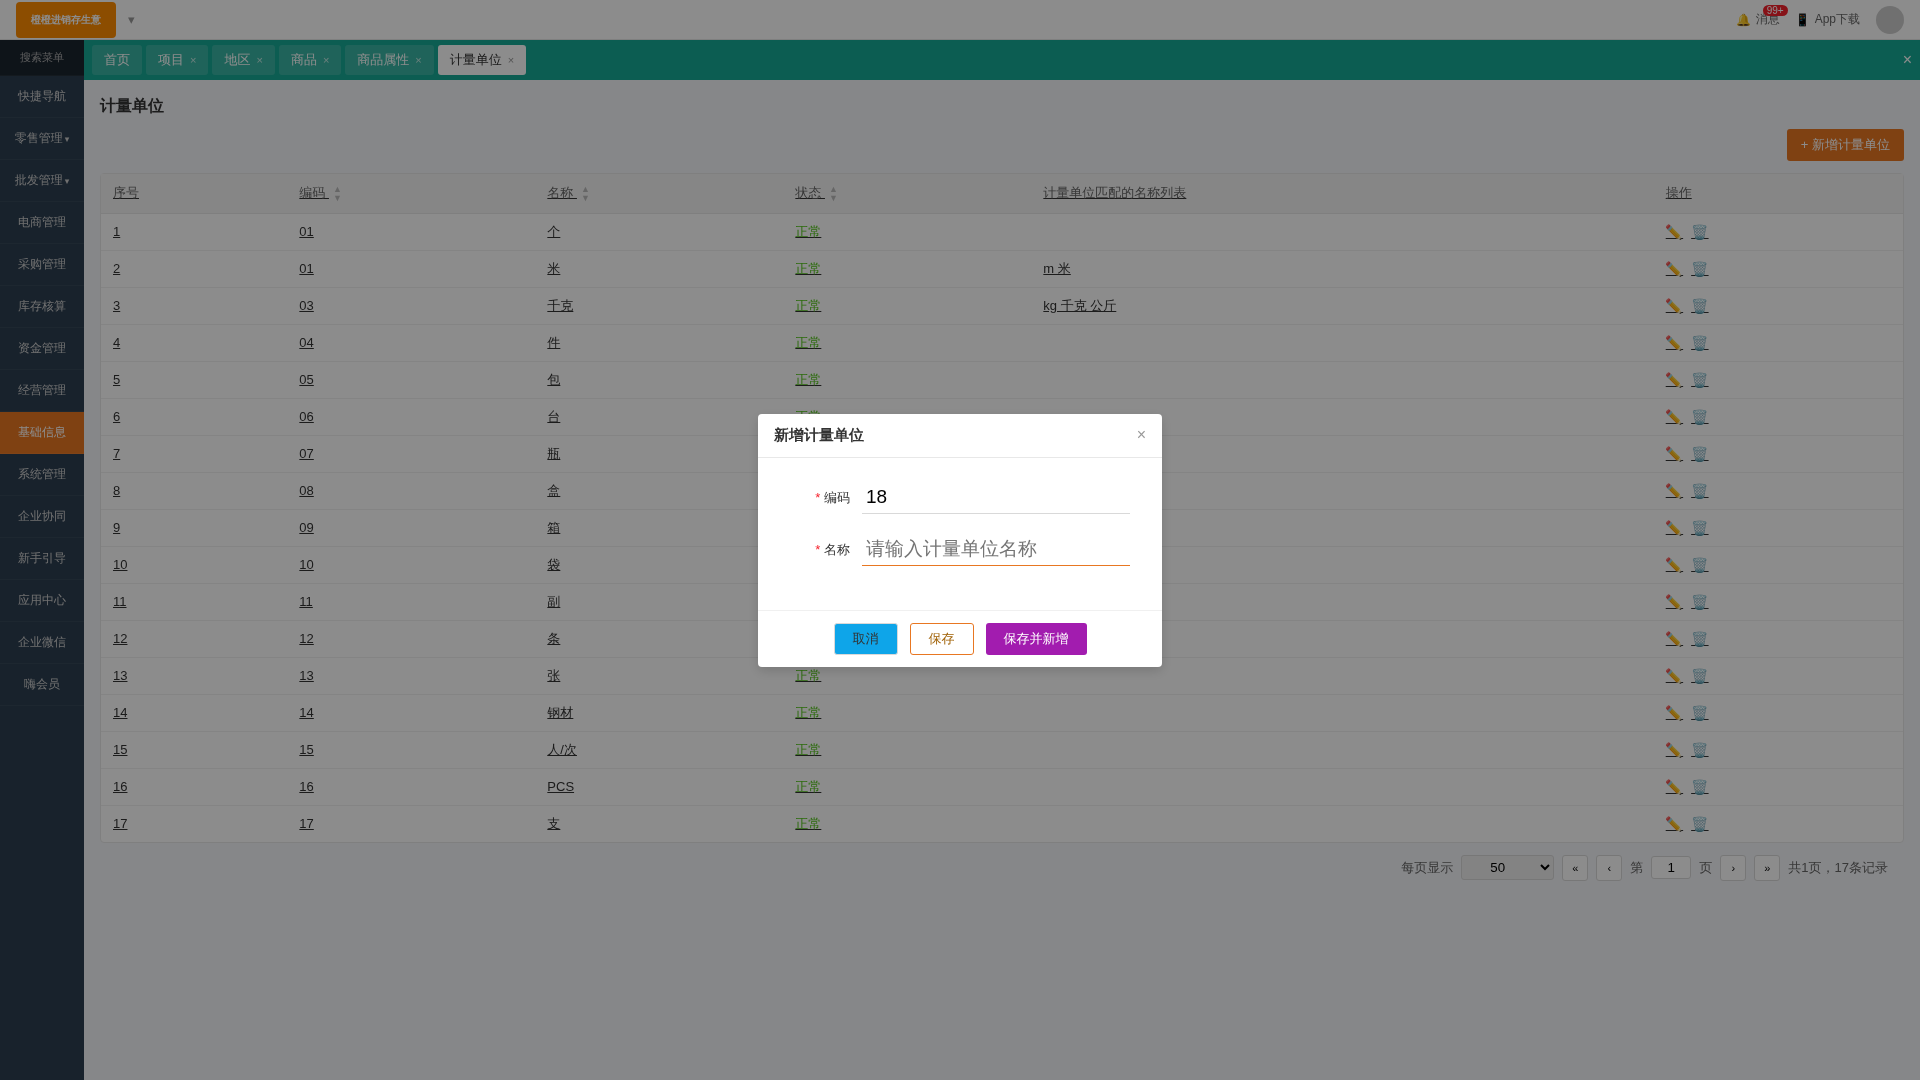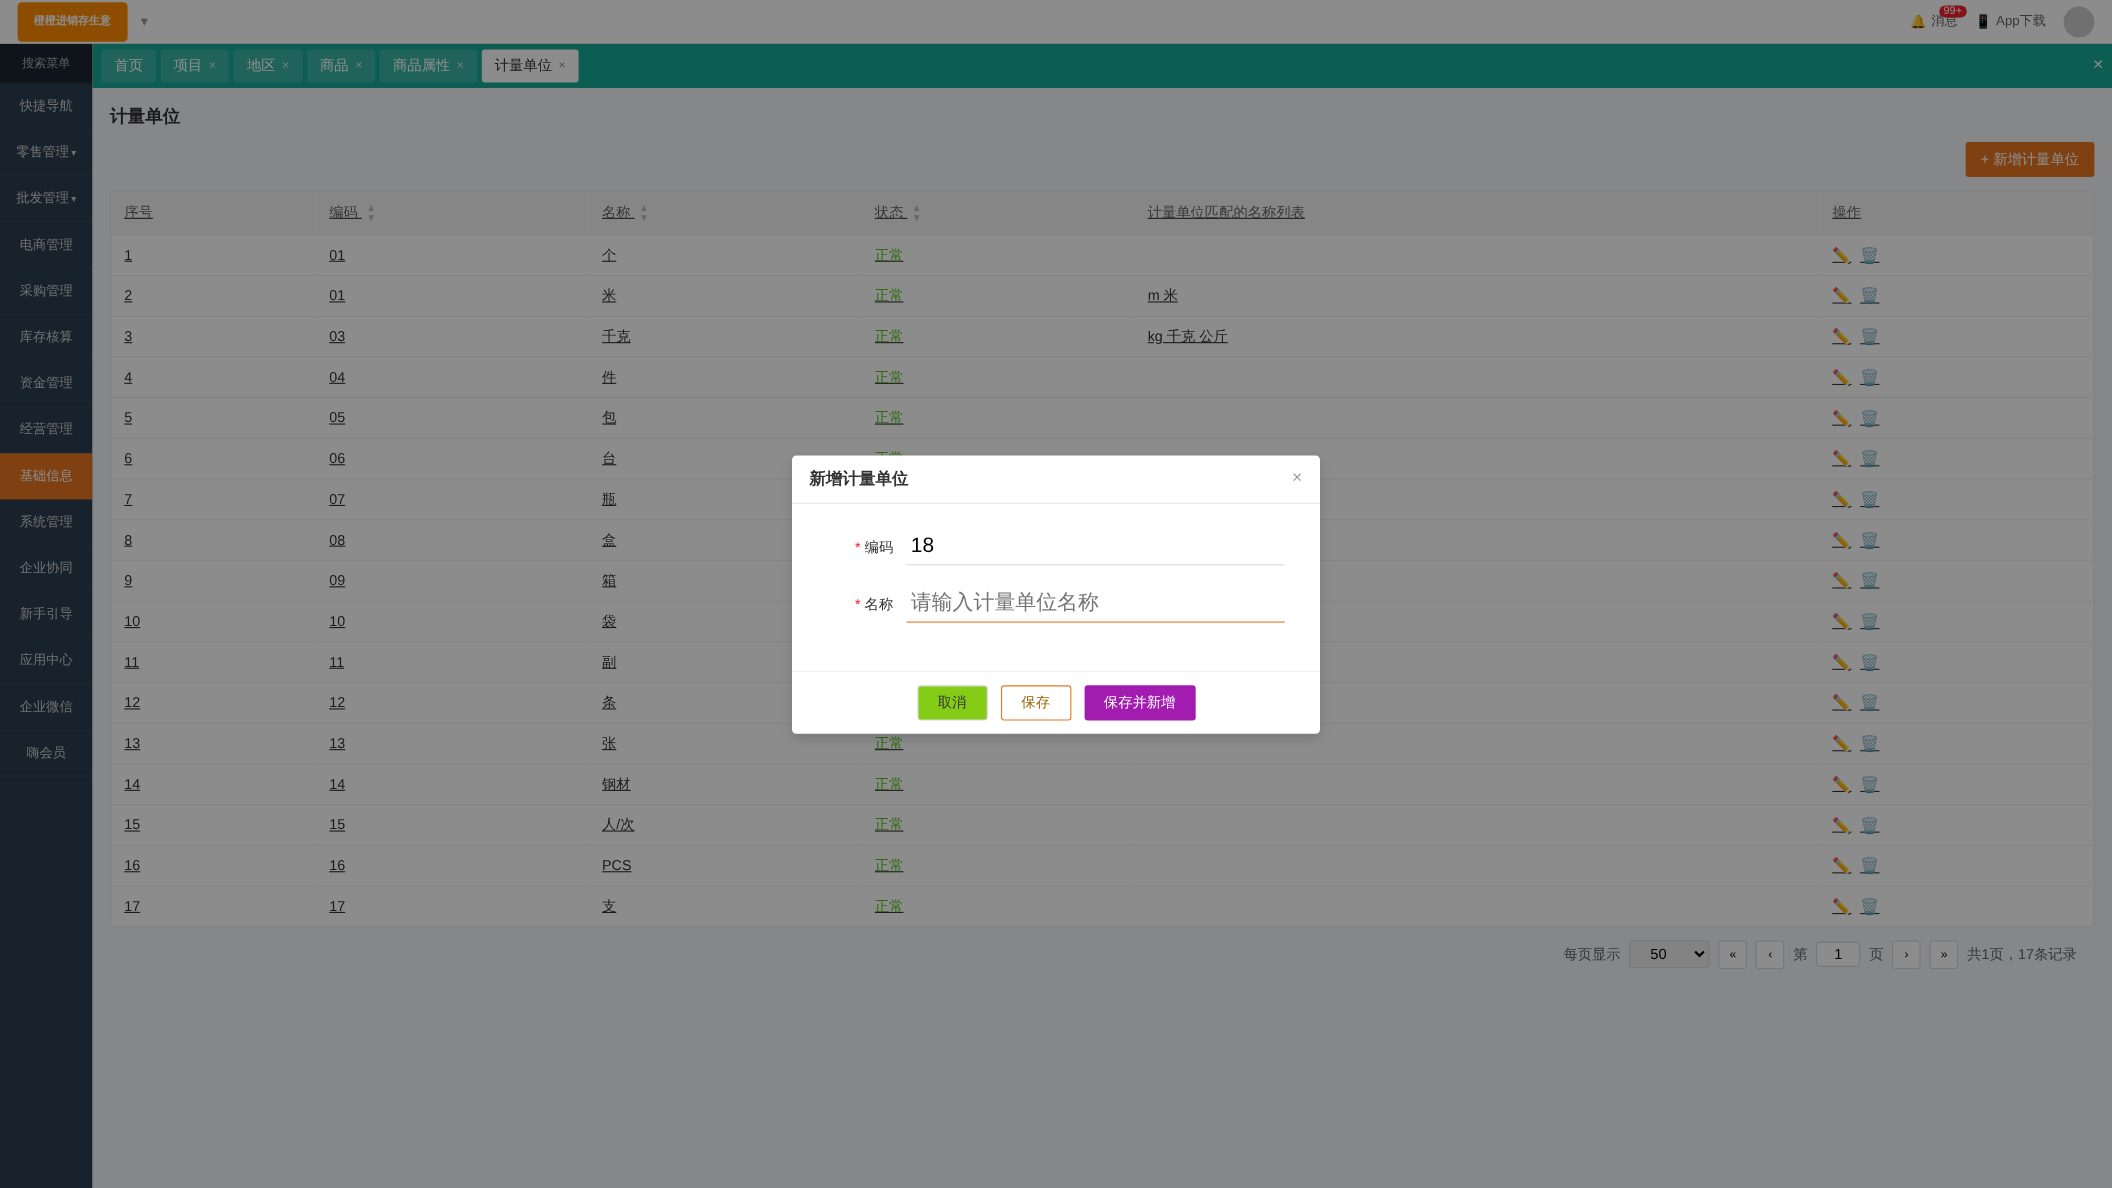--- a/index.html
+++ b/index.html
@@ -94,38 +94,38 @@
     th { padding: 10px 12px; text-align: left; color: #666; font-weight: normal; border-bottom: 1px solid #e8e8e8; white-space: nowrap; }
     td { padding: 9px 12px; border-bottom: 1px solid #f0f0f0; color: #333; }
     tr:last-child td { border-bottom: none; }
     .status-normal { color: #52c41a; }
     .action-btns { display: flex; gap: 8px; }
     .action-btn { cursor: pointer; color: #999; font-size: 14px; }
     .sort-arrows { display: inline-flex; flex-direction: column; margin-left: 4px; font-size: 9px; color: #bbb; vertical-align: middle; line-height: 1; }
 
     
     .pagination { display: flex; align-items: center; justify-content: flex-end; padding: 12px 16px; gap: 8px; font-size: 13px; color: #666; }
-    .page-select { border: 1px solid #d9d9d9; padding: 3px 14px; border-radius: 3px; }
+    .page-select { border: 1px solid #d9d9d9; padding: 3px 24px; border-radius: 3px; }
     .page-btn { width: 26px; height: 26px; border: 1px solid #d9d9d9; background: white; border-radius: 3px; cursor: pointer; display: flex; align-items: center; justify-content: center; font-size: 11px; }
     .page-input { width: 40px; border: 1px solid #d9d9d9; padding: 3px 6px; border-radius: 3px; text-align: center; }
 
     
     .modal-overlay {
       position: fixed;
       top: 0; left: 0; right: 0; bottom: 0;
       background: rgba(0,0,0,0.45);
       display: flex;
       align-items: center;
       justify-content: center;
       z-index: 1000;
     }
     .modal {
       background: white;
       border-radius: 4px;
-      width: 480px;
+      width: 404px;
       box-shadow: 0 4px 12px rgba(0,0,0,0.15);
     }
     .modal-header {
       padding: 12px 16px;
       border-bottom: 1px solid #e8e8e8;
       display: flex;
       align-items: center;
       justify-content: space-between;
     }
     .modal-title { font-size: 15px; font-weight: bold; color: #333; }
@@ -143,21 +143,21 @@
       padding: 0 4px;
     }
     .form-input.focused { border-bottom-color: #e87722; }
     .modal-footer {
       padding: 12px 24px;
       display: flex;
       justify-content: center;
       gap: 12px;
       border-top: 1px solid #f0f0f0;
     }
-    .btn-cancel { background: #84cc16; color: #333; border: 1px solid #d9d9d9; padding: 6px 18px; border-radius: 3px; cursor: pointer; font-size: 13px; }
+    .btn-cancel { background: #0ea5e9; color: #333; border: 1px solid #d9d9d9; padding: 6px 18px; border-radius: 3px; cursor: pointer; font-size: 13px; }
     .btn-save { background: white; color: #a16207; border: 1px solid #e87722; padding: 6px 18px; border-radius: 3px; cursor: pointer; font-size: 13px; }
     .btn-save-new { background: #a21caf; color: white; border: none; padding: 6px 18px; border-radius: 3px; cursor: pointer; font-size: 13px; }
   </style>
 </head>
 <body>
 
 <div class="top-bar">
   <div class="top-bar-left">
     <div class="logo">
       <span style="font-size:10px;text-align:center;line-height:1.3;">橙橙进销存生意</span>

